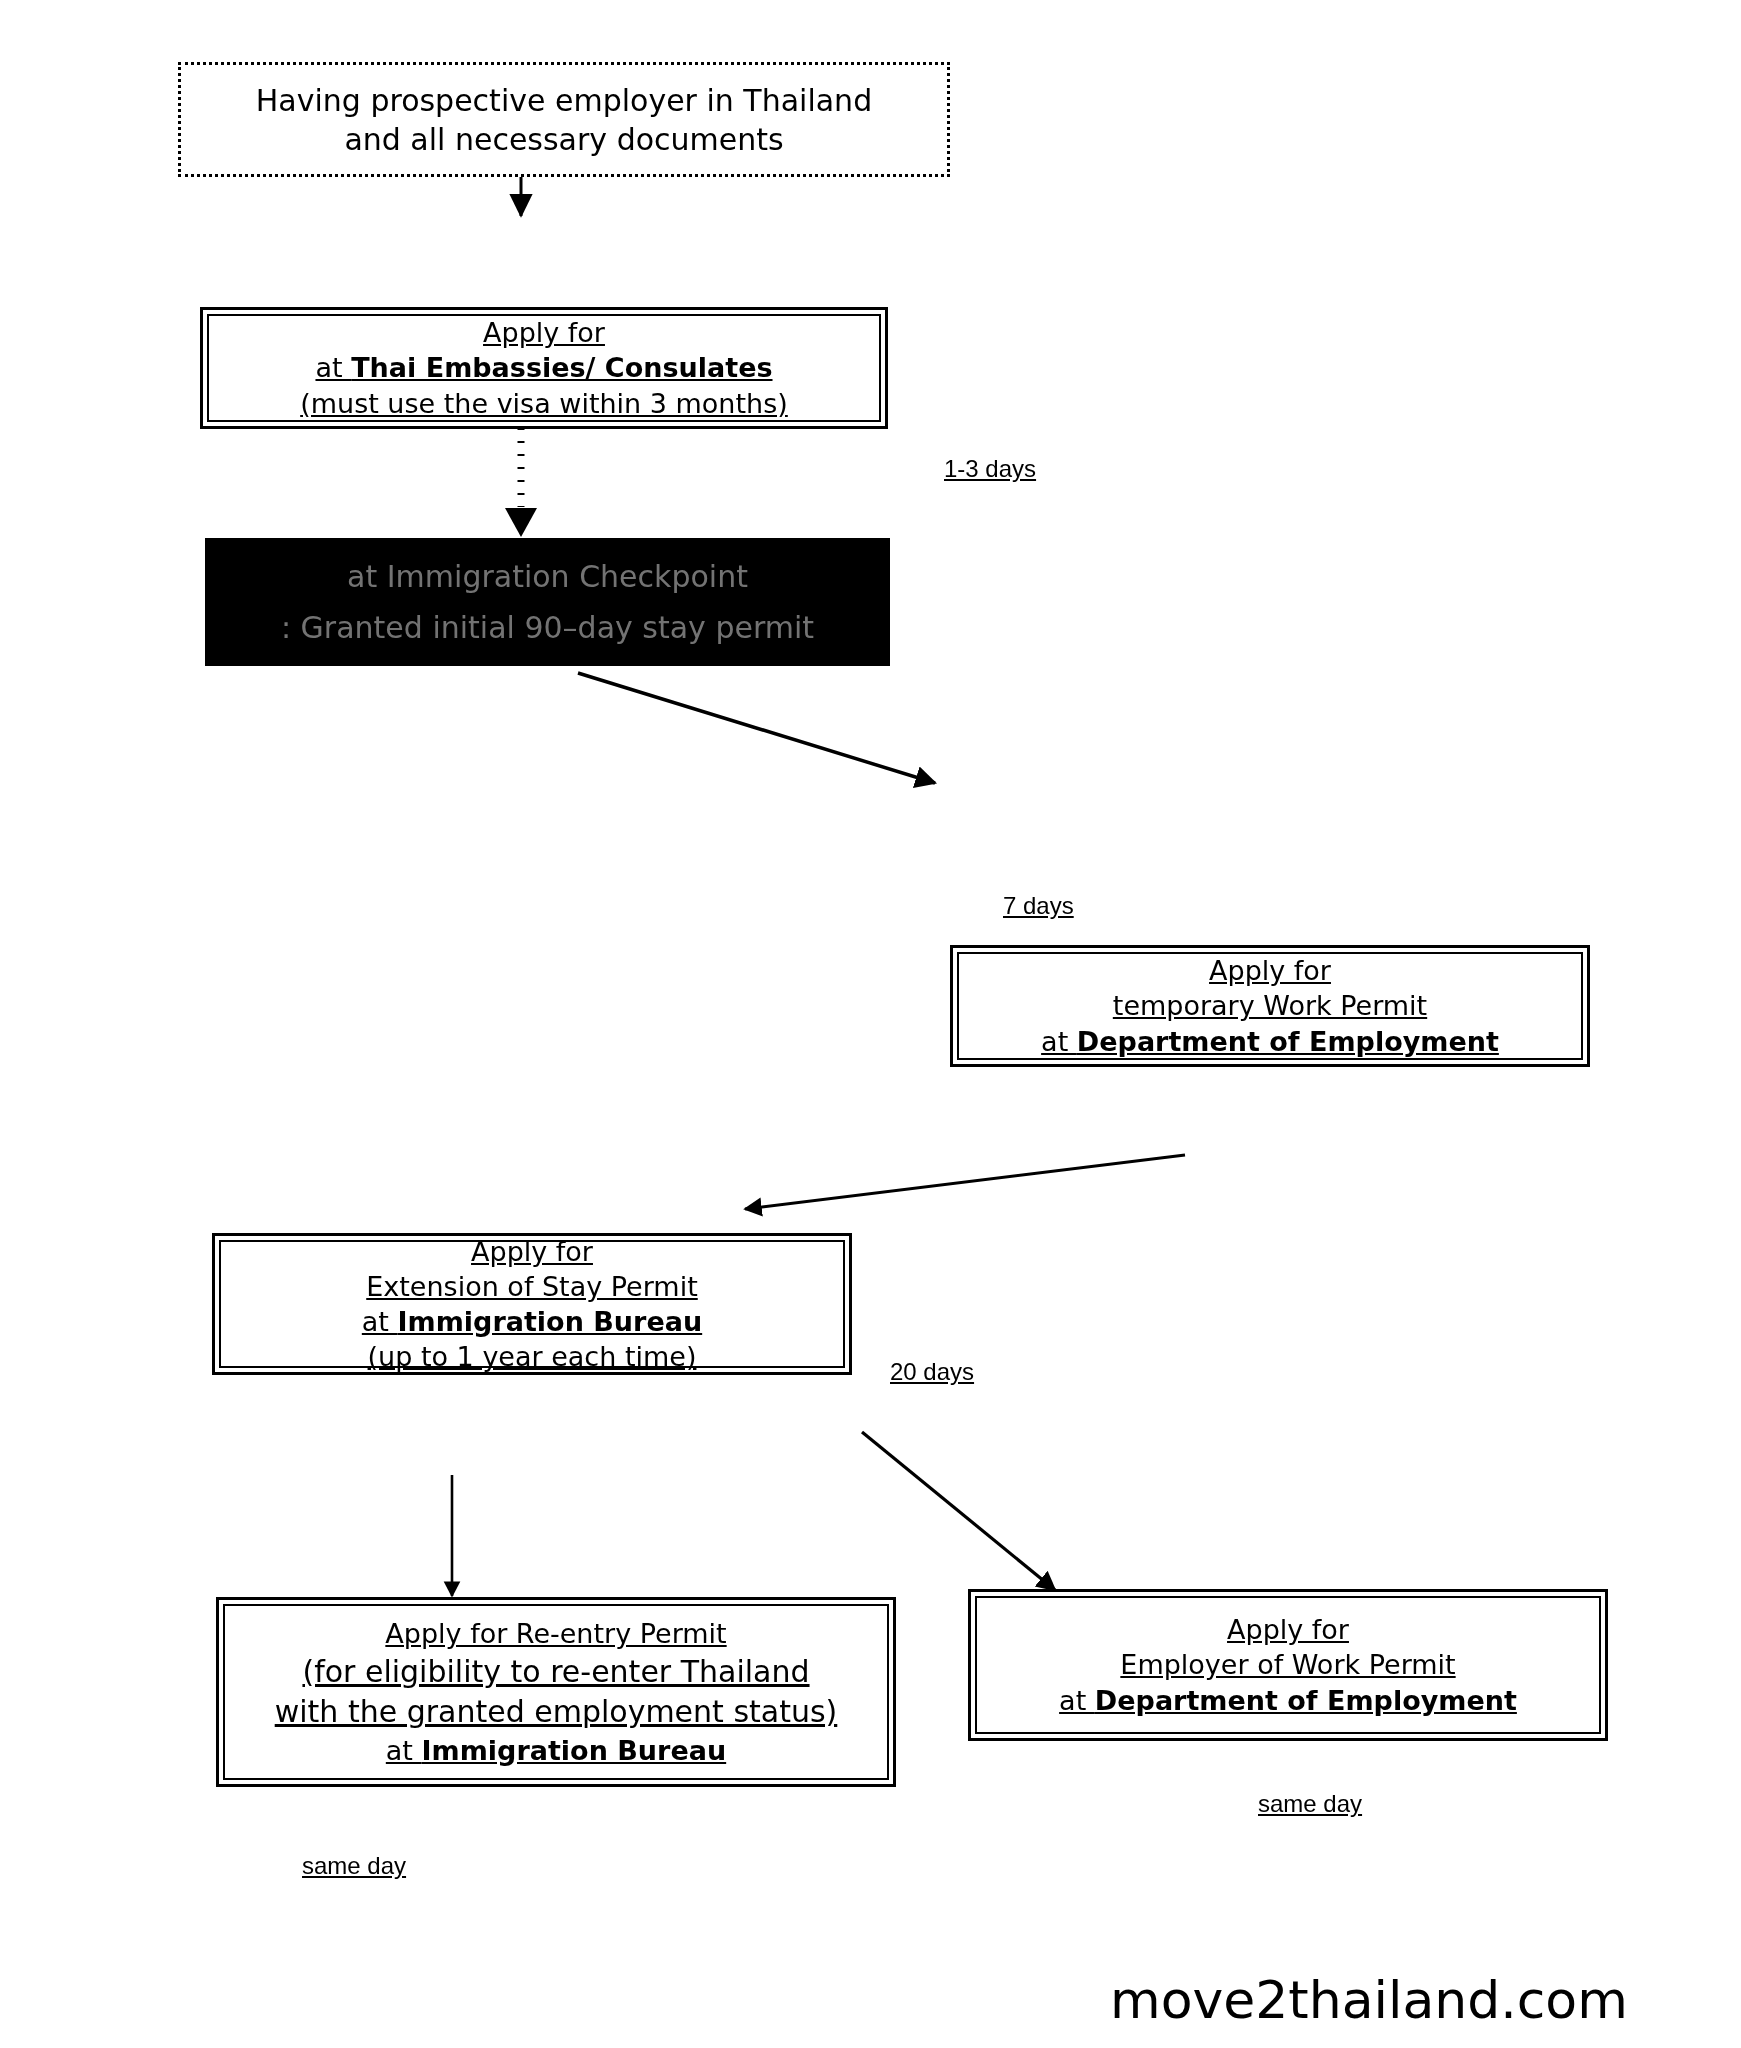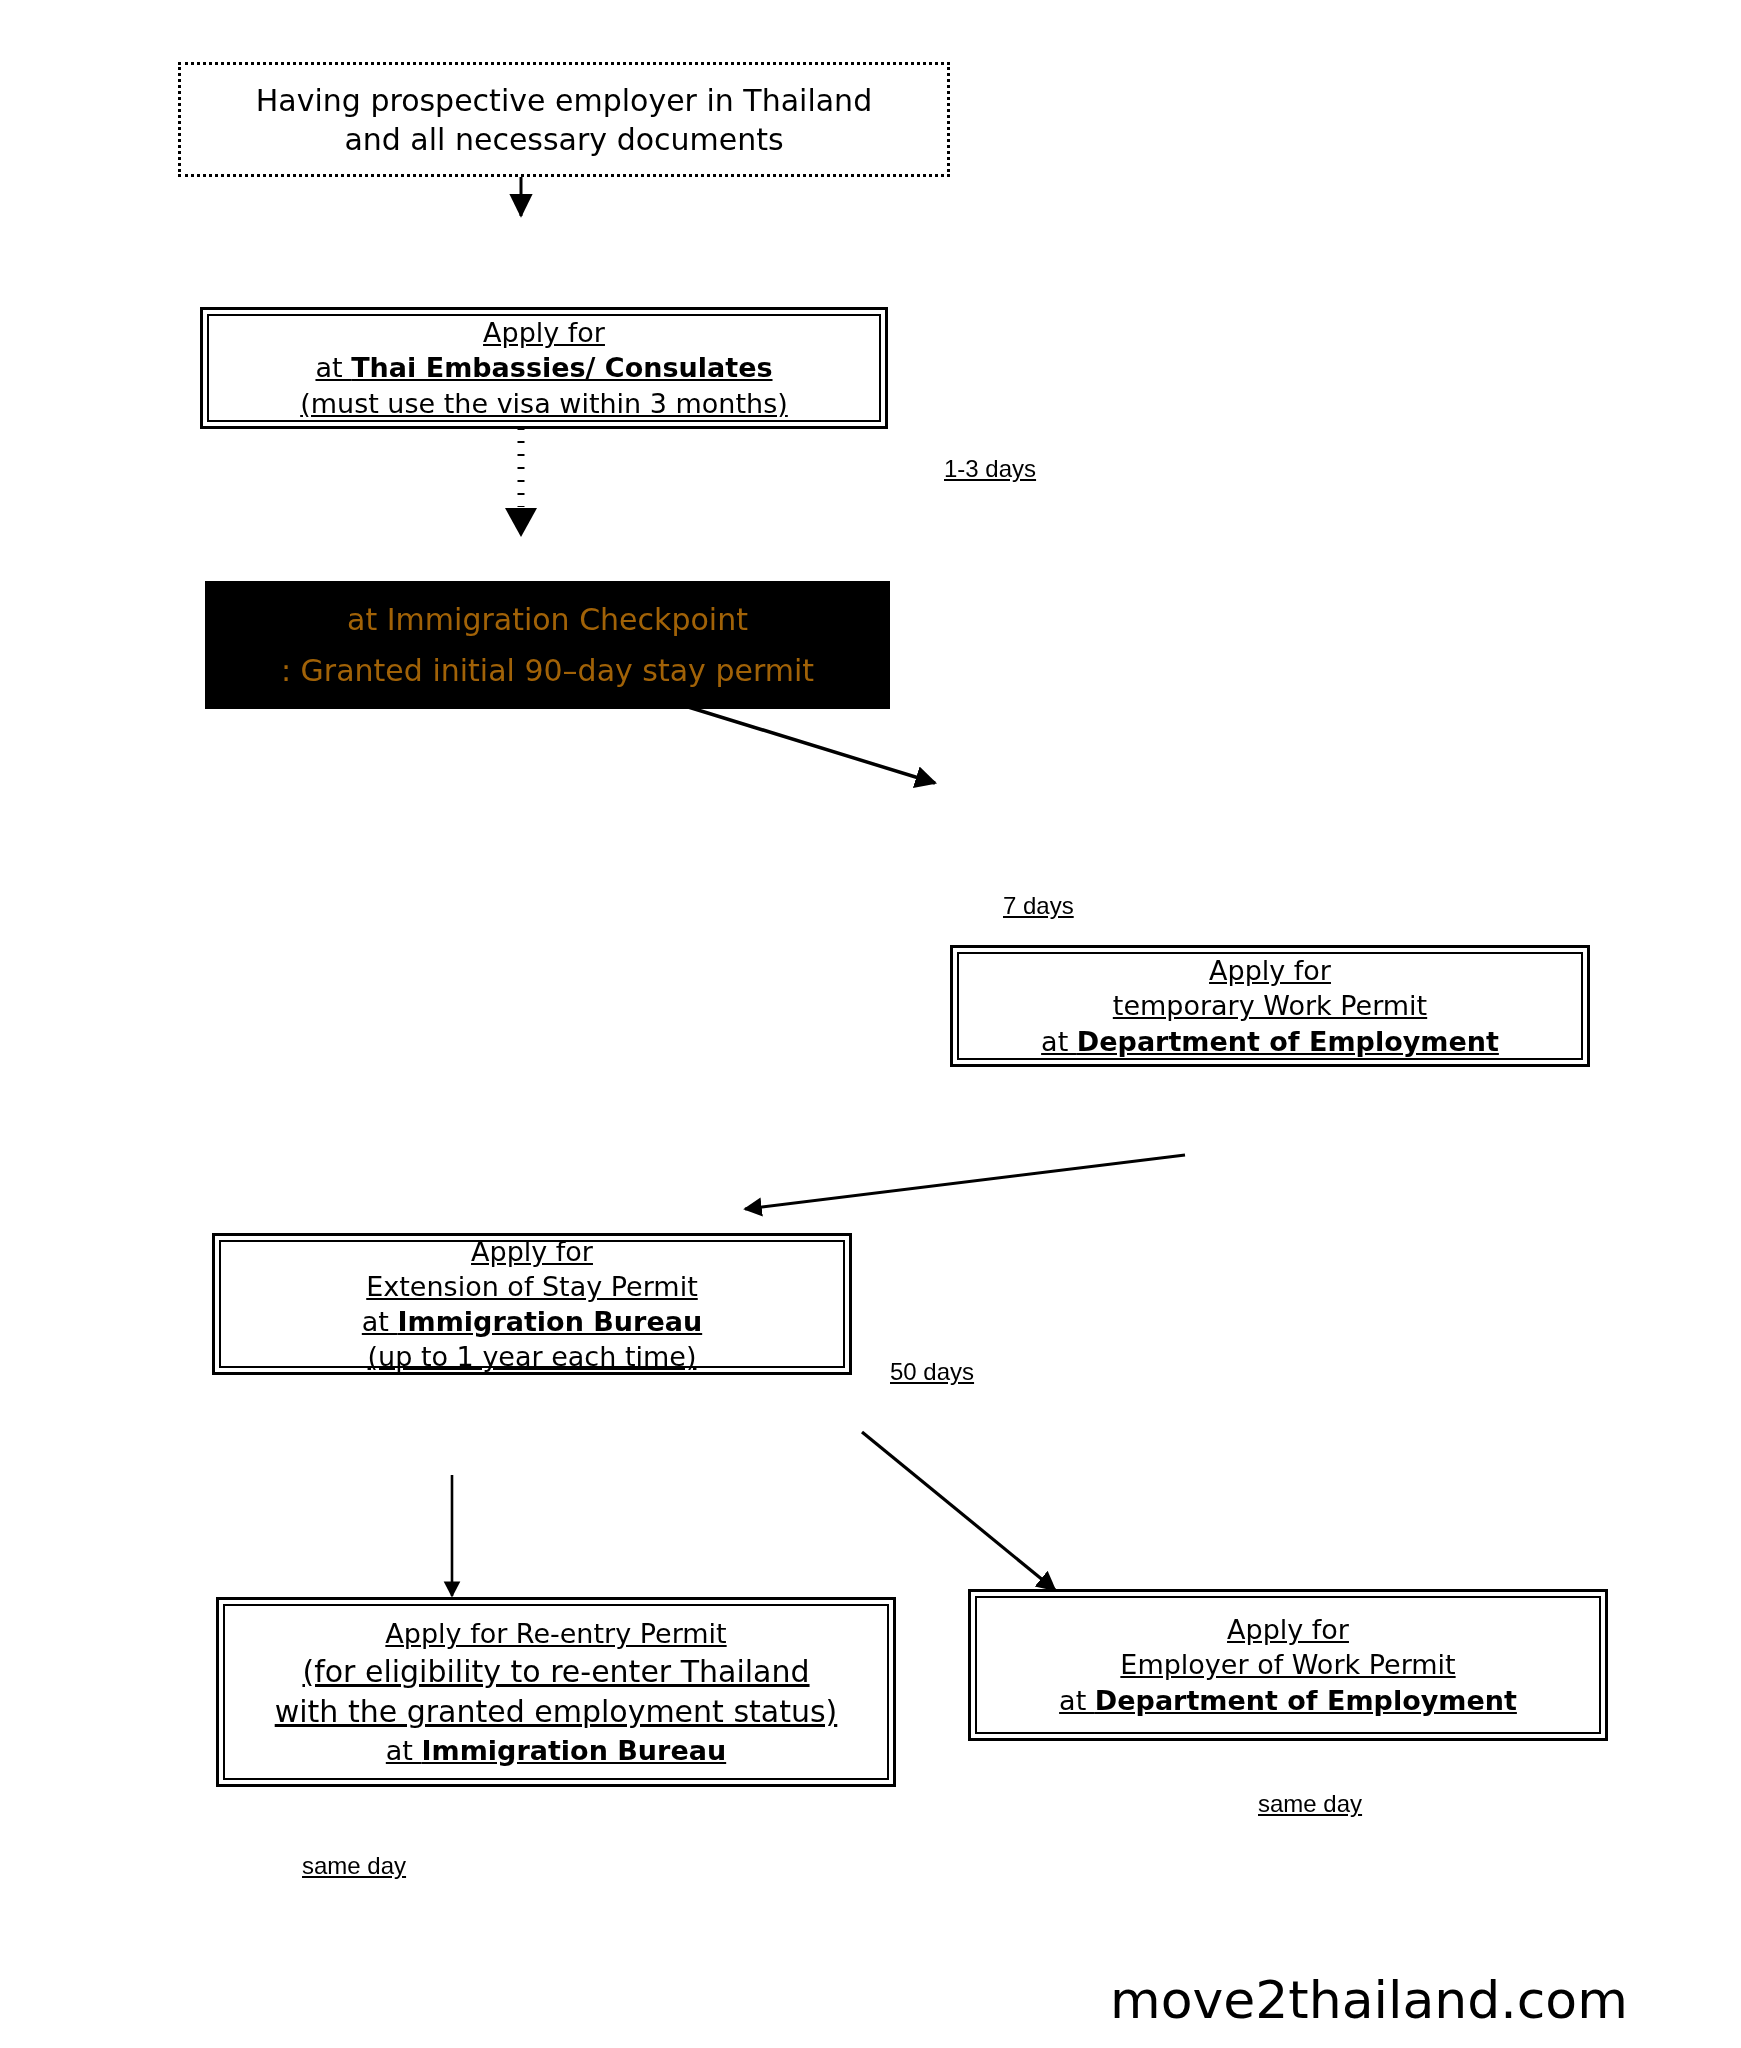--- a/index.html
+++ b/index.html
@@ -48,23 +48,22 @@
     display: flex;
     flex-direction: column;
     align-items: center;
     justify-content: center;
     text-align: center;
     text-decoration: underline;
   }
   
   .box-black {
     background: #000000;
-    color: #a16207;
+    color: #737373;
     border: none;
-    margin-top: 43px;
   }
 
   
   .t-lg   { font-size: 30px; line-height: 1.30; }
   .t-md   { font-size: 27px; line-height: 1.30; }
   .t-sm   { font-size: 30px; line-height: 1.35; }
   .t-xs   { font-size: 21px; line-height: 1.30; }
 
   .duration {
     position: absolute;
@@ -164,21 +163,21 @@
 
   <div class="node box-double" style="left:212px; top:1233px; width:640px; height:142px;">
     <div class="inner t-md">
       <span class="line">Apply for</span>
       <span class="line">Extension of Stay Permit</span>
       <span class="line"><span>at </span><span class="b">Immigration Bureau</span></span>
       <span class="line">(up to 1 year each time)</span>
     </div>
   </div>
 
-  <div class="duration" style="left:890px; top:1358px;">50 days</div>
+  <div class="duration" style="left:890px; top:1358px;">20 days</div>
 
   <div class="node box-double" style="left:216px; top:1597px; width:680px; height:190px;">
     <div class="inner">
       <span class="line t-md">Apply for Re-entry Permit</span>
       <span class="line t-sm">(for eligibility to re-enter Thailand</span>
       <span class="line t-sm">with the granted employment status)</span>
       <span class="line t-md"><span>at </span><span class="b">Immigration Bureau</span></span>
     </div>
   </div>
 

